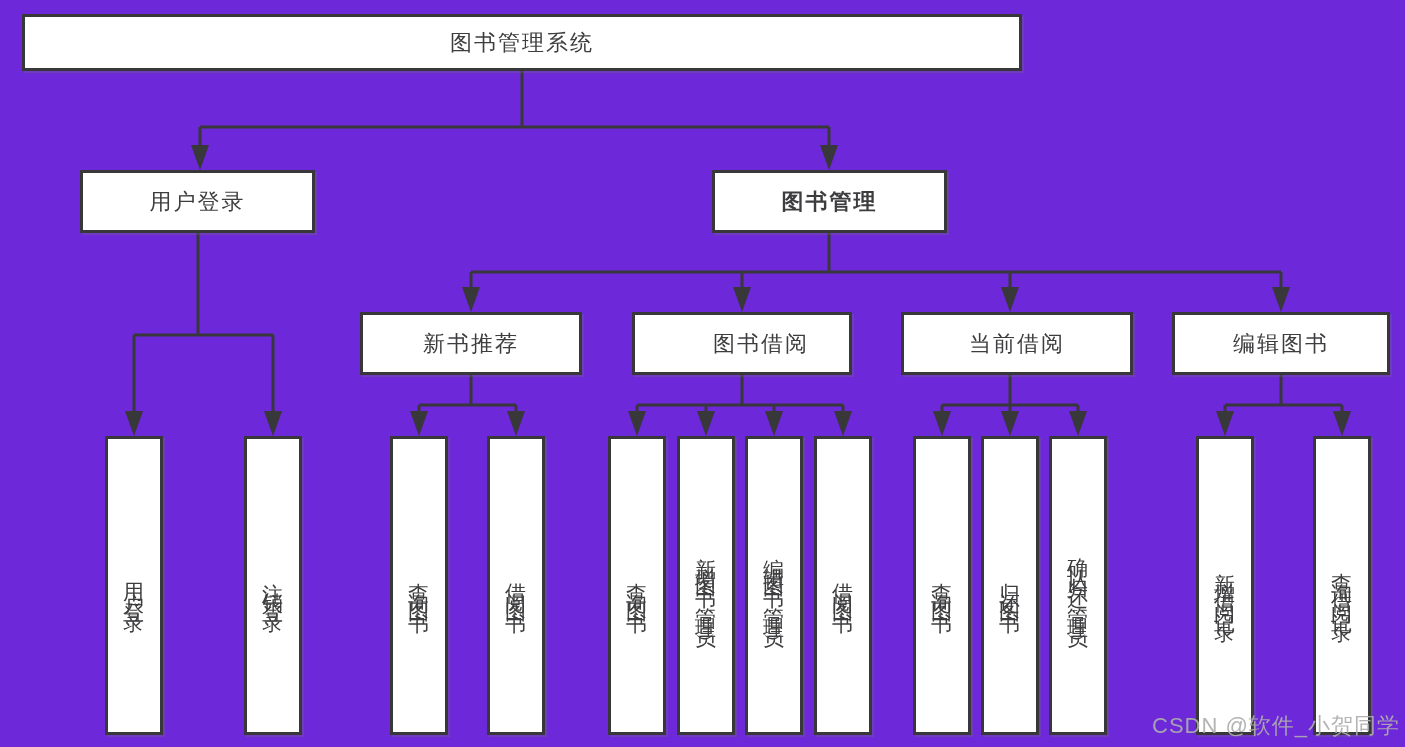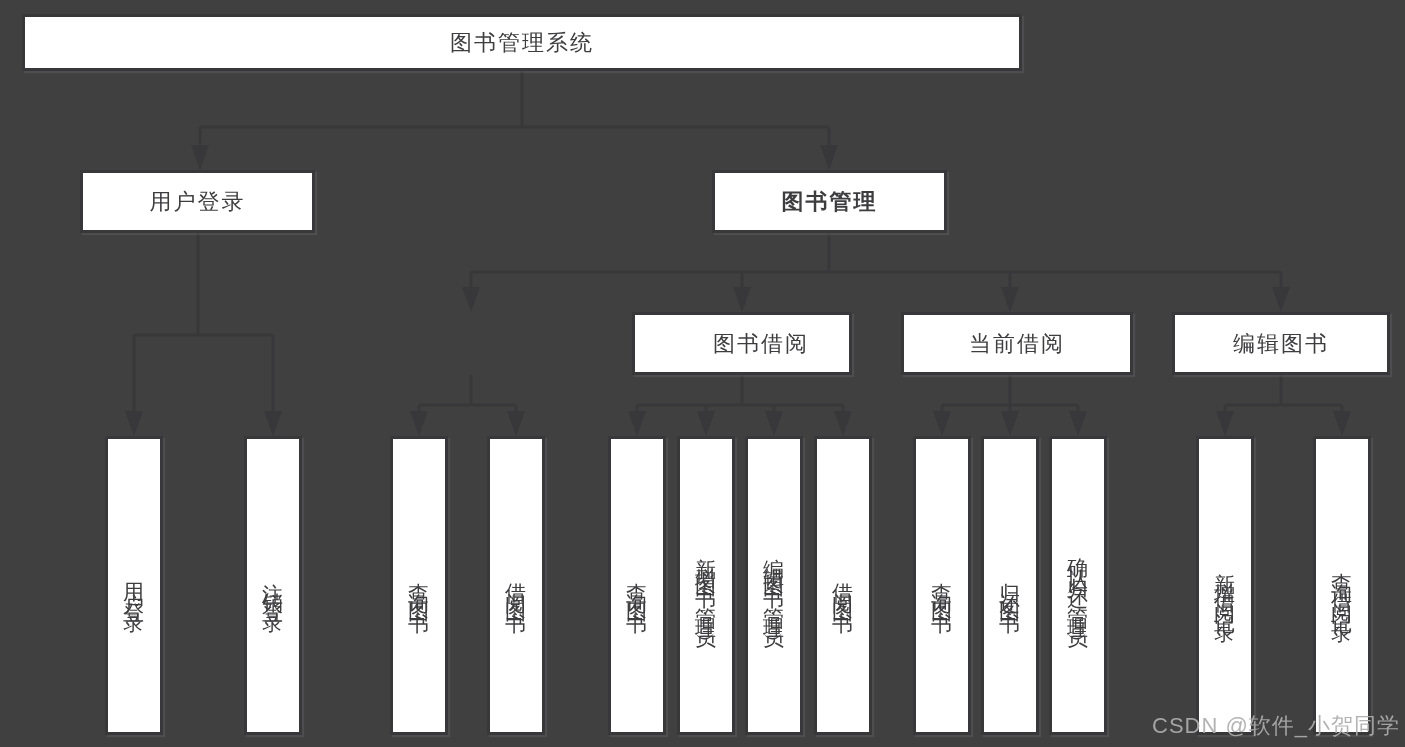--- a/index.html
+++ b/index.html
@@ -1,19 +1,19 @@
 <!DOCTYPE html>
 <html><head>
 <meta charset="utf-8">
 <style>
   html,body{margin:0;padding:0;background:#ffffff;}
   #stage{
     position:relative;
     width:1405px;height:747px;
-    background:#404040;
+    background:#6d28d9;
     font-family:"Liberation Sans","DejaVu Sans",sans-serif;
     overflow:hidden;
   }
   #wires{position:absolute;left:0;top:0;width:1405px;height:747px;}
   .box{
     position:absolute;
     box-sizing:border-box;
     background:#ffffff;
     border:3px solid #38383a;
     box-shadow:2px 2px 1px rgba(120,120,120,0.25);
@@ -97,20 +97,23 @@
     <span>图书管理系统</span>
   </div>
 
   <div class="box h-box l1-box" style="left:80px;top:170px;width:235px;">
     <span>用户登录</span>
   </div>
   <div class="box h-box l1-box" style="left:712px;top:170px;width:235px;font-weight:bold;">
     <span>图书管理</span>
   </div>
 
+  <div class="box h-box l2-box" style="left:360px;top:312px;width:222px;">
+    <span>新书推荐</span>
+  </div>
   <div class="box h-box l2-box" style="left:632px;top:312px;width:220px;padding-left:38px;">
     <span>图书借阅</span>
   </div>
   <div class="box h-box l2-box" style="left:901px;top:312px;width:232px;">
     <span>当前借阅</span>
   </div>
   <div class="box h-box l2-box" style="left:1172px;top:312px;width:218px;">
     <span>编辑图书</span>
   </div>
 

